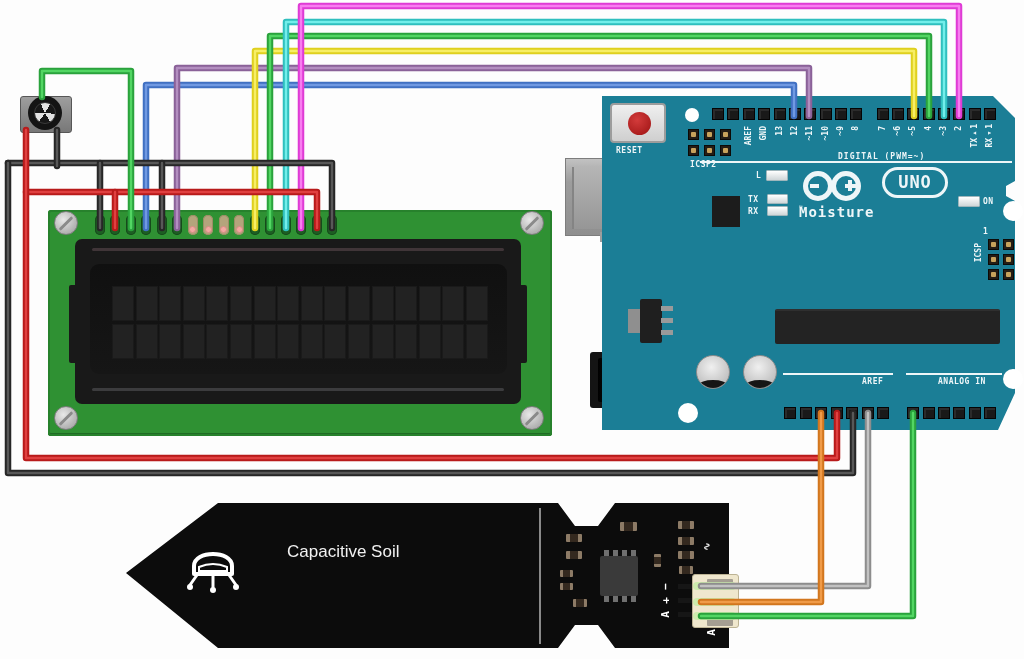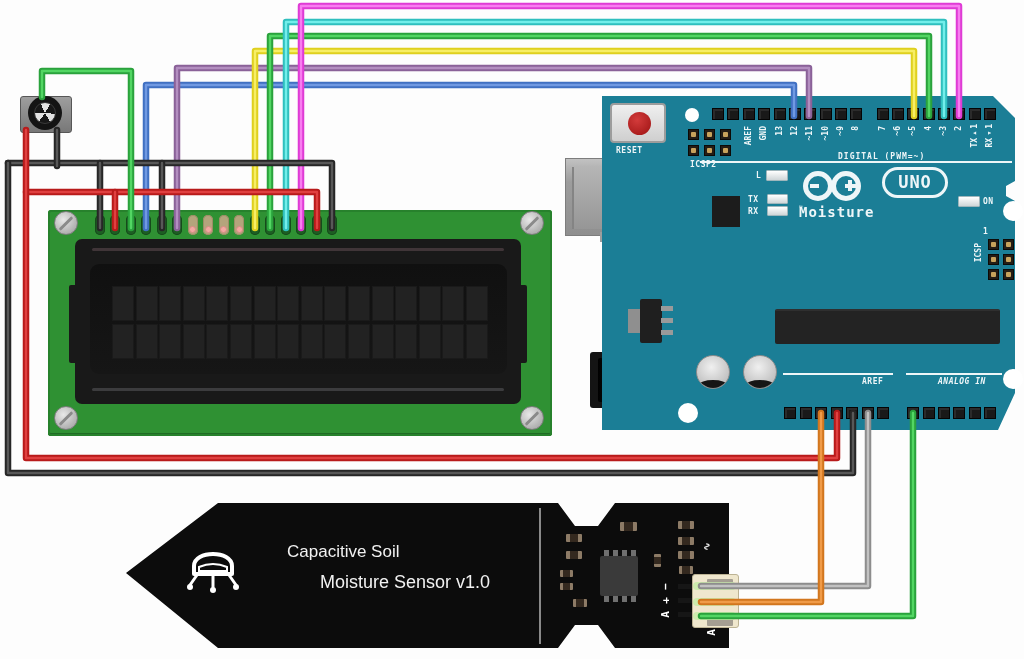--- a/index.html
+++ b/index.html
@@ -15,21 +15,21 @@
   .usb-tab{left:600px;top:232px;width:16px;height:10px;background:#9d9d9d;}
   .pjack{left:590px;top:352px;width:78px;height:56px;background:#141414;border-radius:3px;}
   .pjack .pj-in{left:8px;top:6px;width:64px;height:44px;background:linear-gradient(90deg,#000 ,#262626 60%,#0a0a0a);border-radius:2px;}
   .reset-btn{left:610px;top:103px;width:56px;height:40px;background:linear-gradient(#efefef,#cfcfcf);border:2px solid #9c9c9c;border-radius:4px;}
   .reset-cap{left:16px;top:7px;width:23px;height:23px;border-radius:50%;background:radial-gradient(circle at 40% 35%,#d33b3b,#9c1212);}
   .lbl{color:#eef6f8;font:bold 8px "DejaVu Sans Mono",monospace;letter-spacing:0.5px;white-space:nowrap;}
   .reset-lbl{left:616px;top:146px;}
   .icsp2-lbl{left:690px;top:160px;}
   .digital-lbl{left:838px;top:152px;letter-spacing:1px;}
   .power-lbl{left:862px;top:377px;}
-  .analog-lbl{left:938px;top:377px;font-style:italic;}
+  .analog-lbl{left:938px;top:377px;}
   .on-lbl{left:983px;top:197px;}
   .l-lbl{left:756px;top:171px;}
   .tx-lbl{left:748px;top:195px;}
   .rx-lbl{left:748px;top:207px;}
   .icsp1-lbl{left:983px;top:227px;}
   .led{background:linear-gradient(#ffffff,#cfd6d8);border:1px solid #9fb6bc;border-radius:1px;}
   .led-l{left:766px;top:170px;width:22px;height:11px;}
   .led-tx{left:767px;top:194px;width:21px;height:10px;}
   .led-rx{left:767px;top:206px;width:21px;height:10px;}
   .led-on{left:958px;top:196px;width:22px;height:11px;}
@@ -346,21 +346,20 @@
   <div class="sensor"></div>
   <svg style="left:182px;top:536px;" width="62" height="64" viewBox="0 0 62 64">
     <path d="M12 30 C12 14 50 14 50 30 L50 38 L12 38 Z" fill="none" stroke="#fff" stroke-width="4" stroke-linejoin="round"></path>
     <path d="M17 31 Q31 25 45 31 L45 35 L17 35 Z" fill="none" stroke="#fff" stroke-width="2"></path>
     <path d="M15 39 L8 49 M47 39 L54 49 M31 39 L31 51" stroke="#fff" stroke-width="3" fill="none" stroke-linecap="round"></path>
     <circle cx="8" cy="51" r="3" fill="#fff"></circle>
       <circle cx="54" cy="51" r="3" fill="#fff"></circle>
       <circle cx="31" cy="54" r="3" fill="#fff"></circle>
   </svg>
   <div class="sensor-t1">Capacitive Soil</div>
-  <div class="sensor-t2">Moisture Sensor v1.0</div>
   <div class="divider"></div>
   <div id="sensor-smd">
       <div class="smd" style="left: 566px; top: 534px; width: 16px; height: 8px;"></div>
       <div class="smd" style="left: 566px; top: 551px; width: 16px; height: 8px;"></div>
       <div class="smd" style="left: 620px; top: 522px; width: 17px; height: 9px;"></div>
       <div class="smd" style="left: 678px; top: 521px; width: 16px; height: 8px;"></div>
       <div class="smd" style="left: 678px; top: 537px; width: 16px; height: 8px;"></div>
       <div class="smd" style="left: 678px; top: 551px; width: 16px; height: 8px;"></div>
       <div class="smd" style="left: 679px; top: 566px; width: 14px; height: 8px;"></div>
       <div class="smd" style="left: 560px; top: 570px; width: 13px; height: 7px;"></div>

